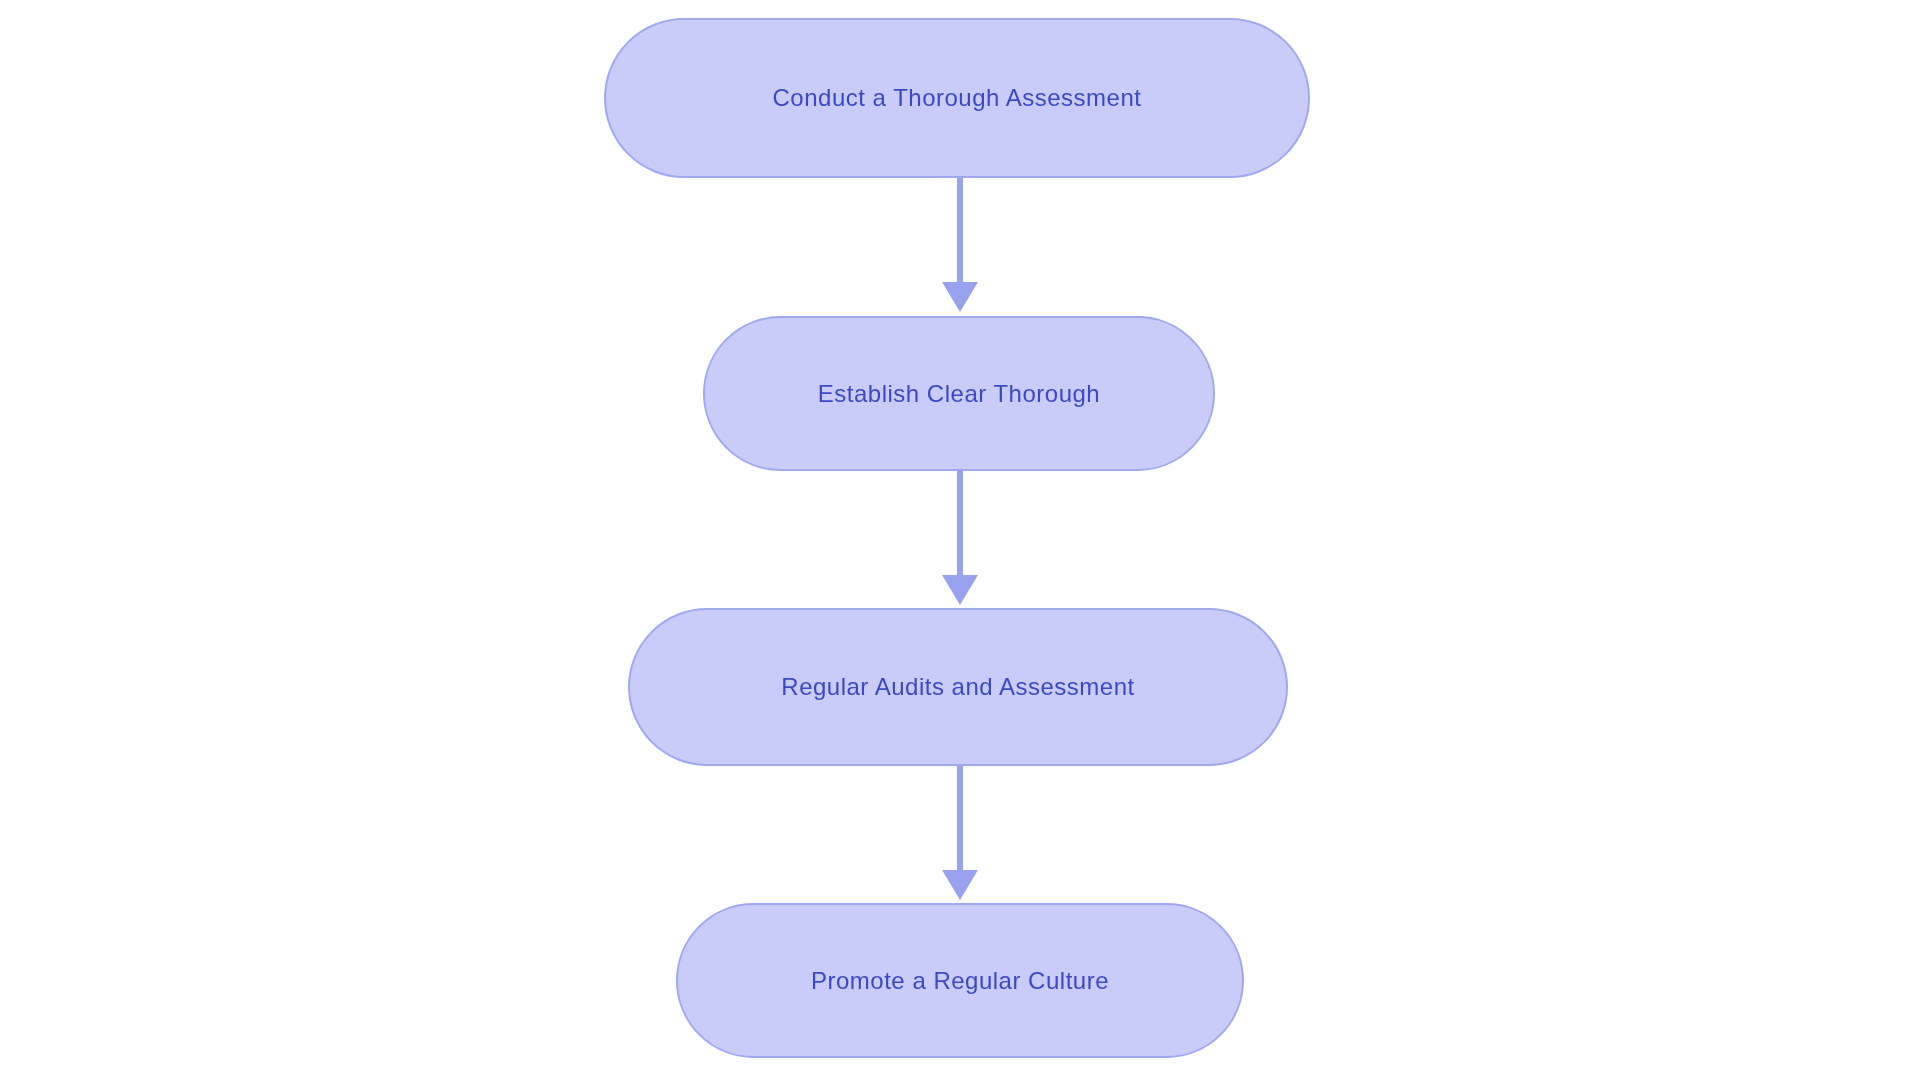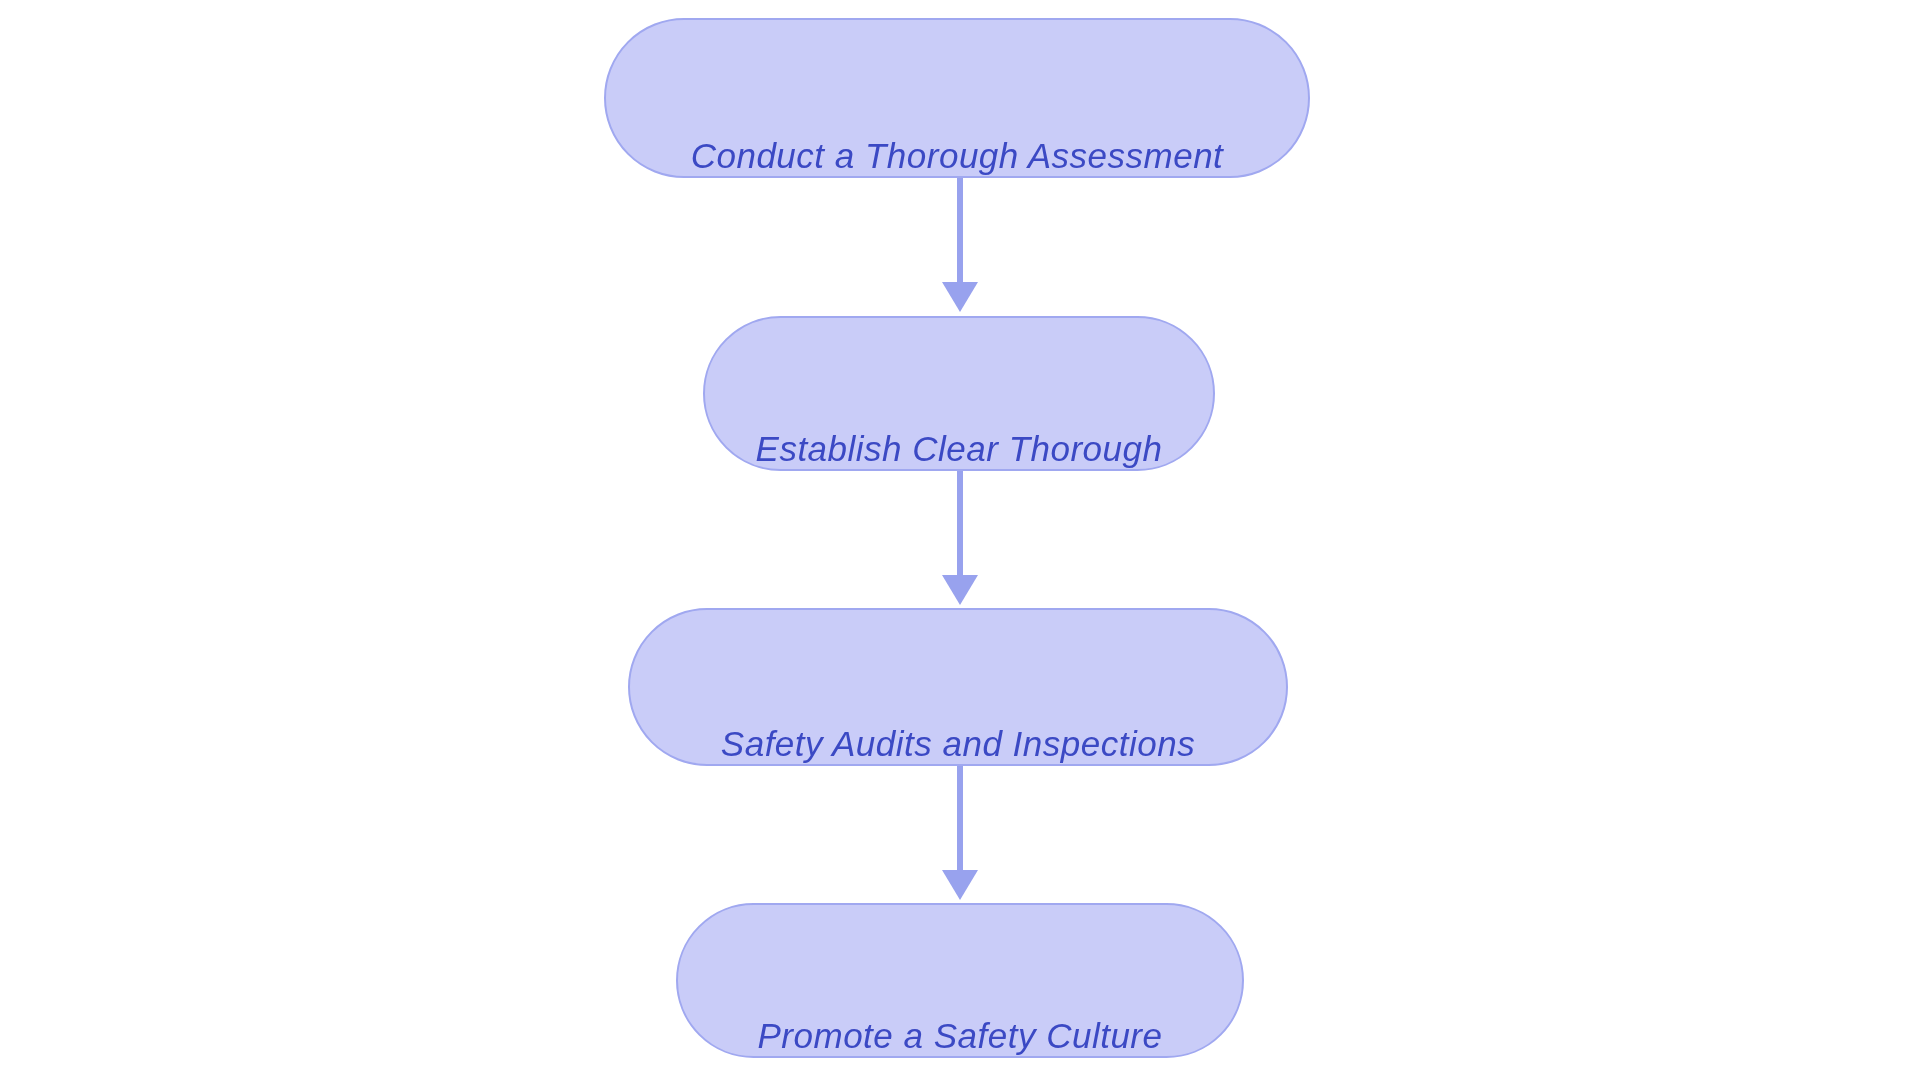--- a/index.html
+++ b/index.html
@@ -19,30 +19,29 @@
   }
   .canvas {
     position: relative;
     width: 1920px;
     height: 1083px;
     background: var(--background);
   }
   .flow-node {
     position: absolute;
     display: flex;
-    align-items: flex-end;
+    align-items: center;
     justify-content: center;
     background: var(--node-fill);
     border: 2.5px solid var(--node-border);
     border-radius: 90px;
     color: var(--node-text);
-    font-size: 35px;
+    font-size: 24px;
     letter-spacing: 0.5px;
     text-align: center;
-    font-style: italic;
   }
   .node-1 { left: 604px; top: 18px;  width: 706px; height: 160px; }
   .node-2 { left: 703px; top: 316px; width: 512px; height: 155px; }
   .node-3 { left: 628px; top: 608px; width: 660px; height: 158px; }
   .node-4 { left: 676px; top: 903px; width: 568px; height: 155px; }
 
   .flow-arrow {
     position: absolute;
     width: 36px;
     display: flex;
@@ -82,25 +81,25 @@
   <div class="flow-node node-2">
     <span>Establish Clear Thorough</span>
   </div>
 
   <div class="flow-arrow arrow-2">
     <div class="arrow-line"></div>
     <div class="arrow-head"></div>
   </div>
 
   <div class="flow-node node-3">
-    <span>Safety Audits and Inspections</span>
+    <span>Regular Audits and Assessment</span>
   </div>
 
   <div class="flow-arrow arrow-3">
     <div class="arrow-line"></div>
     <div class="arrow-head"></div>
   </div>
 
   <div class="flow-node node-4">
-    <span>Promote a Safety Culture</span>
+    <span>Promote a Regular Culture</span>
   </div>
 
 </div>
 
 </body></html>

